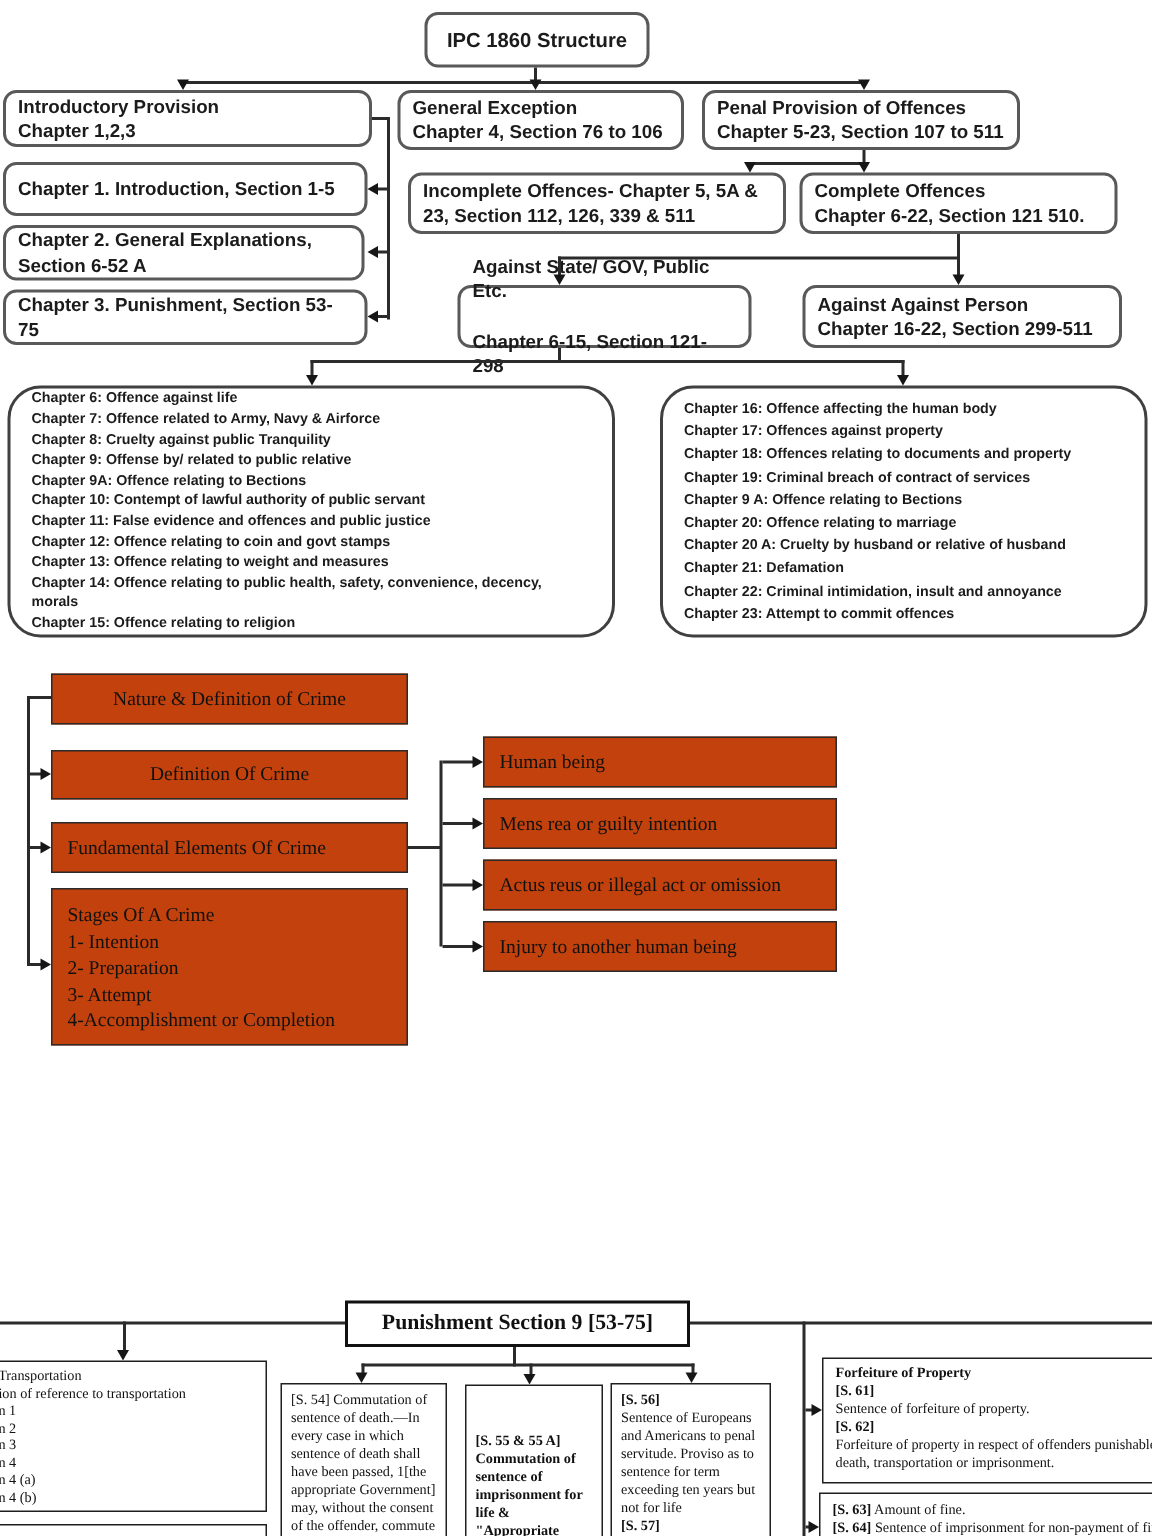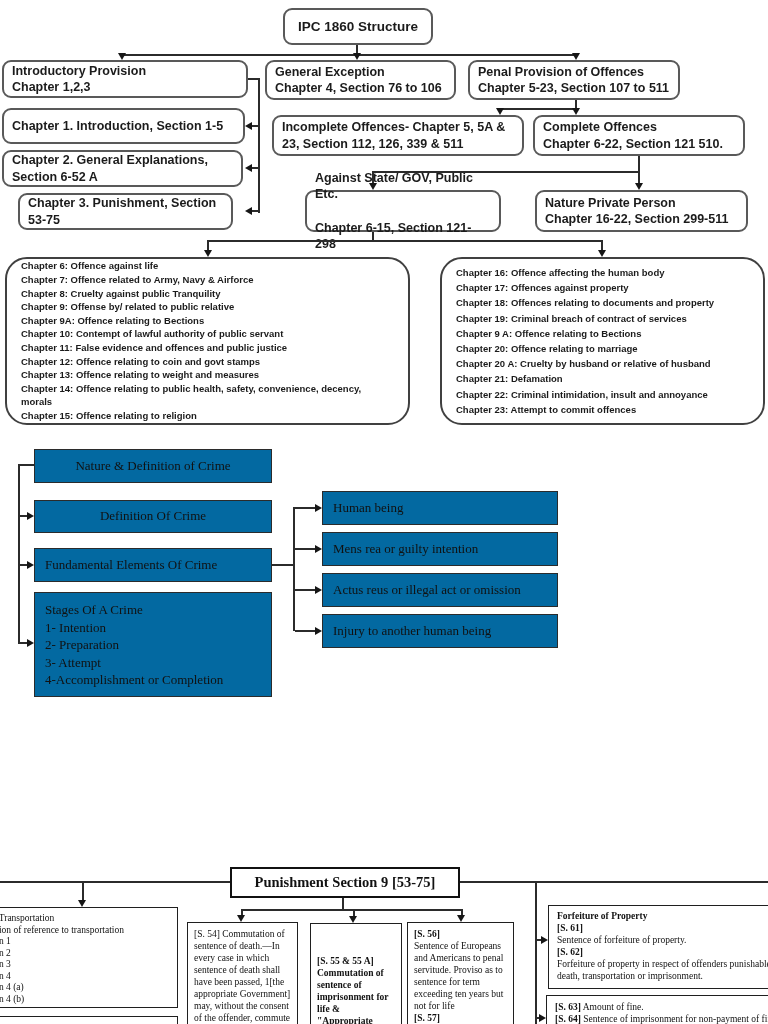--- a/index.html
+++ b/index.html
@@ -10,21 +10,21 @@
   .rbox{position:absolute;box-sizing:border-box;background:#fff;border:2px solid #595959;
         border-radius:9px;font:bold 12.5px/1.3 "Liberation Sans",sans-serif;color:#1b1b1b;
         display:flex;flex-direction:column;justify-content:center;padding:2px 8px;}
   .rbox.center{align-items:center;text-align:center;}
   .bigbox{position:absolute;box-sizing:border-box;background:#fff;border:2px solid #404040;
           border-radius:22px;font:600 9.5px "Liberation Sans",sans-serif;color:#1b1b1b;
           padding:10px 14px;display:flex;flex-direction:column;justify-content:center;}
   .list-left div{line-height:13.6px;}
   .list-right div{line-height:15.2px;}
   
-  .sbox{position:absolute;box-sizing:border-box;background:#0369a1;border:1.5px solid #2b2b2b;
+  .sbox{position:absolute;box-sizing:border-box;background:#c2410c;border:1.5px solid #2b2b2b;
         font:13px/1.3 "Liberation Serif",serif;color:#111;display:flex;flex-direction:column;
         justify-content:center;padding:2px 10px;}
   .sbox.center{align-items:center;text-align:center;}
   .stages{justify-content:flex-start;padding-top:8px;line-height:17.5px;}
   
   .smbox{position:absolute;box-sizing:border-box;background:#fff;border:1.5px solid #1f1f1f;
          font:9.5px/1.22 "Liberation Serif",serif;color:#111;padding:5px 6px;}
   .smbox .b{font-weight:bold;}
   .nowrap{white-space:nowrap;}
   .punish{position:absolute;box-sizing:border-box;background:#fff;border:2px solid #111;
@@ -66,41 +66,41 @@
 
   <div class="rbox" style="left:2px;top:108px;width:243px;height:36px;">
     <div>Chapter 1. Introduction, Section 1-5</div>
   </div>
 
   <div class="rbox" style="left:2px;top:150px;width:241px;height:37px;">
     <div>Chapter 2. General Explanations,</div>
     <div>Section 6-52 A</div>
   </div>
 
-  <div class="rbox" style="left:18px;top:193px;width:215px;height:37px;align-items:center;">
+  <div class="rbox" style="left:2px;top:193px;width:243px;height:37px;align-items:center;">
     <div>Chapter 3. Punishment, Section 53-75</div>
   </div>
 
   <div class="rbox" style="left:272px;top:115px;width:252px;height:41px;">
     <div>Incomplete Offences- Chapter 5, 5A &amp;</div>
     <div>23, Section 112, 126, 339 &amp; 511</div>
   </div>
 
   <div class="rbox" style="left:533px;top:115px;width:212px;height:41px;">
     <div>Complete Offences</div>
     <div>Chapter 6-22, Section 121 510.</div>
   </div>
 
   <div class="rbox" style="left:305px;top:190px;width:196px;height:42px;gap:17px;">
     <div>Against State/ GOV, Public Etc.</div>
     <div>Chapter 6-15, Section 121-298</div>
   </div>
 
   <div class="rbox" style="left:535px;top:190px;width:213px;height:42px;">
-    <div>Nature Private Person</div>
+    <div>Against Against Person</div>
     <div>Chapter 16-22, Section 299-511</div>
   </div>
 
   <div class="bigbox list-left" style="left:5px;top:257px;width:405px;height:168px;">
     <div>Chapter 6: Offence against life</div>
     <div>Chapter 7: Offence related to Army, Navy &amp; Airforce</div>
     <div>Chapter 8: Cruelty against public Tranquility</div>
     <div>Chapter 9: Offense by/ related to public relative</div>
     <div>Chapter 9A: Offence relating to Bections</div>
     <div>Chapter 10: Contempt of lawful authority of public servant</div>

